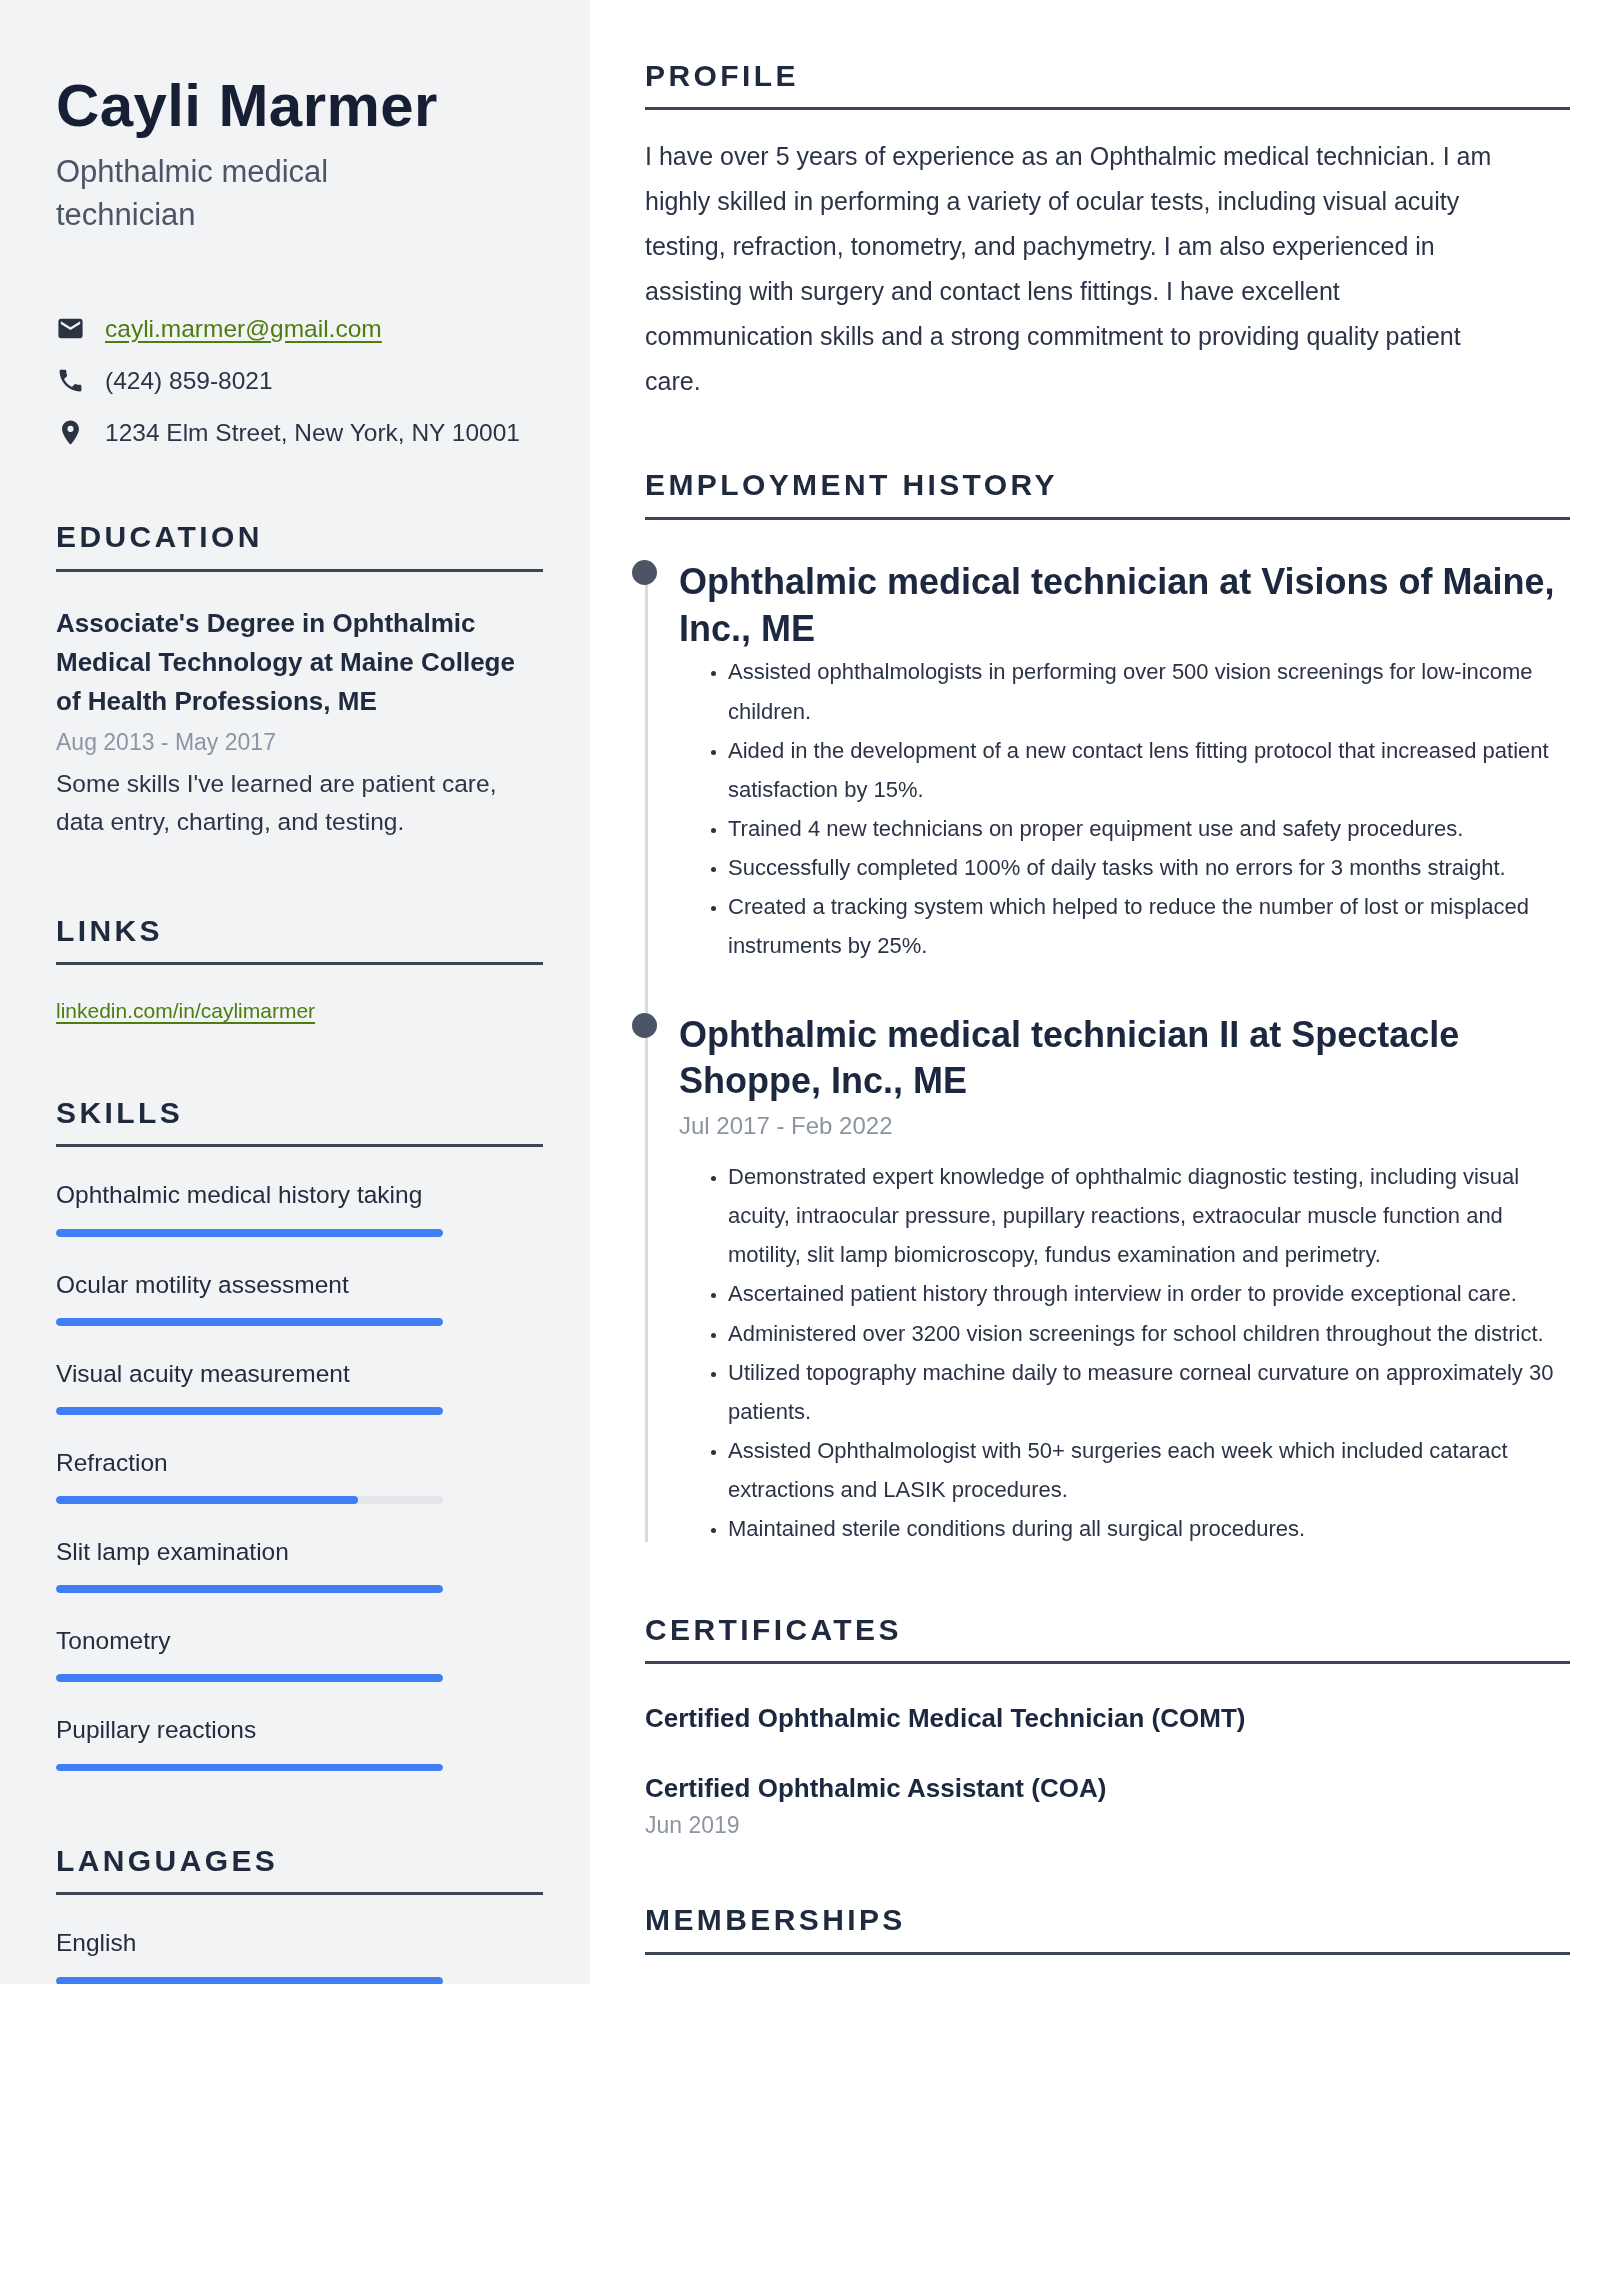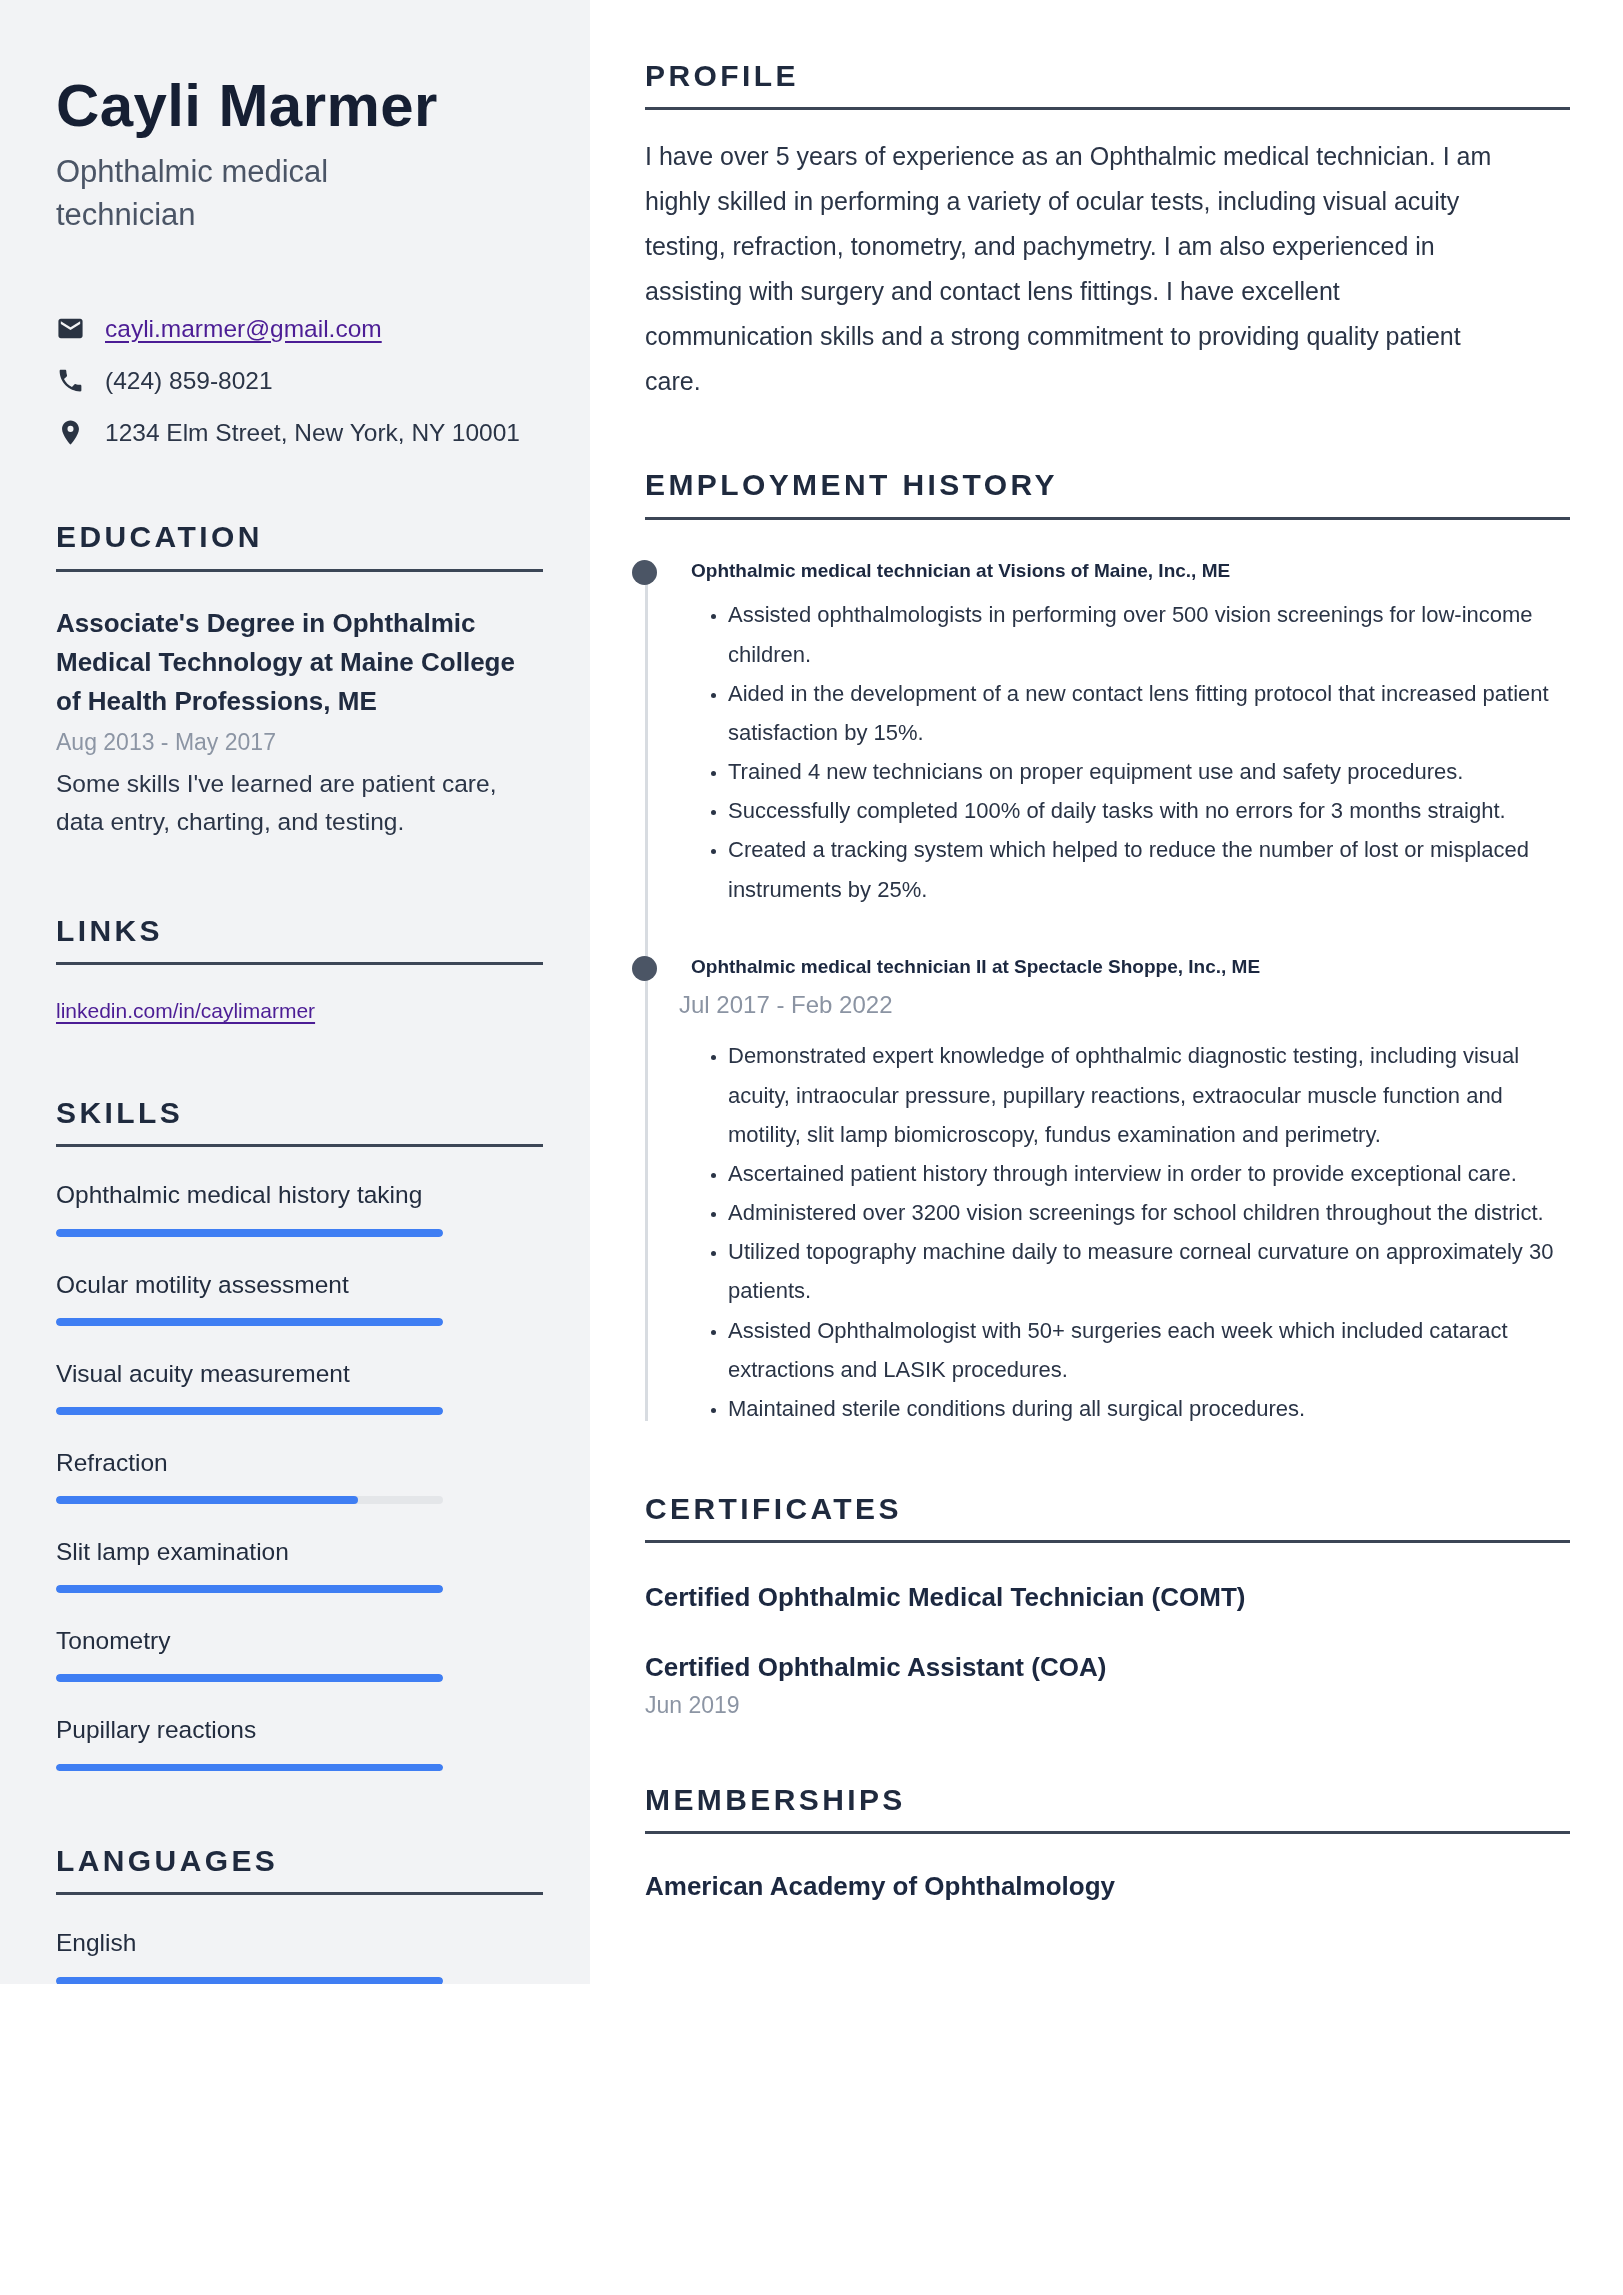--- a/index.html
+++ b/index.html
@@ -18,21 +18,21 @@
     letter-spacing:0.4px;line-height:1.08;
   }
   .job-title{
     font-size:31px;color:#4b5566;line-height:1.38;max-width:372px;margin:0;
   }
   .contact{margin-top:78px;}
   .contact-row{display:flex;align-items:center;margin-bottom:23px;}
   .contact-row .cicon{width:29px;height:29px;flex:0 0 29px;margin-right:20px;}
   .contact-row .cicon svg{width:29px;height:29px;display:block;}
   .contact-text{font-size:24.5px;color:#2b3547;}
-  a.link{color:#4c1d95;text-decoration:underline;text-underline-offset:4.2px;}
+  a.link{color:#4d7c0f;text-decoration:underline;text-underline-offset:4.2px;}
   .sec-h{
     font-size:30px;font-weight:700;letter-spacing:3.4px;color:#1f2a3e;
     margin:0;padding-bottom:14.4px;border-bottom:3.4px solid #3c4656;
   }
   .side-section{margin-top:73px;}
   .degree{font-size:26px;font-weight:700;color:#202b40;line-height:1.5;margin-top:32px;max-width:474px;}
   .muted-date{font-size:23px;color:#8c95a4;margin-top:8.5px;}
   .edu-desc{font-size:24.5px;color:#2b3547;line-height:1.55;margin-top:8.5px;max-width:474px;}
   .link-item{margin-top:34px;font-size:21px;}
   .skill{margin-top:34px;}
@@ -48,21 +48,21 @@
   .timeline{margin-top:39px;position:relative;padding-left:34px;}
   .timeline::before{
     content:'';position:absolute;left:0;top:10px;bottom:6.8px;width:3.4px;background:#d8dce1;
   }
   .job{position:relative;margin-bottom:46px;}
   .job:last-child{margin-bottom:0;}
   .job-dot{
     position:absolute;left:-47px;top:1.7px;width:25px;height:25px;border-radius:50%;
     background:#4b5565;
   }
-  .job-h{font-size:19px;font-weight:700;color:#1c2840;margin:12px;line-height:1.3;}
+  .job-h{font-size:36px;font-weight:700;color:#1c2840;margin:0;line-height:1.3;}
   .job-date{font-size:24px;color:#8b94a3;margin:6.8px 0 17px;}
   .job ul{margin:0;padding-left:49px;list-style:disc;}
   .job li{font-size:22px;line-height:1.78;color:#2a3446;max-width:846px;}
   .job li::marker{color:#2a3446;font-size:0.75em;}
   .cert{margin-top:39px;}
   .cert-h{font-size:26px;font-weight:700;color:#1c2840;margin:0;}
   .member{font-size:26px;font-weight:700;color:#1c2840;margin-top:37px;}
 </style>
 </head>
 <body>

